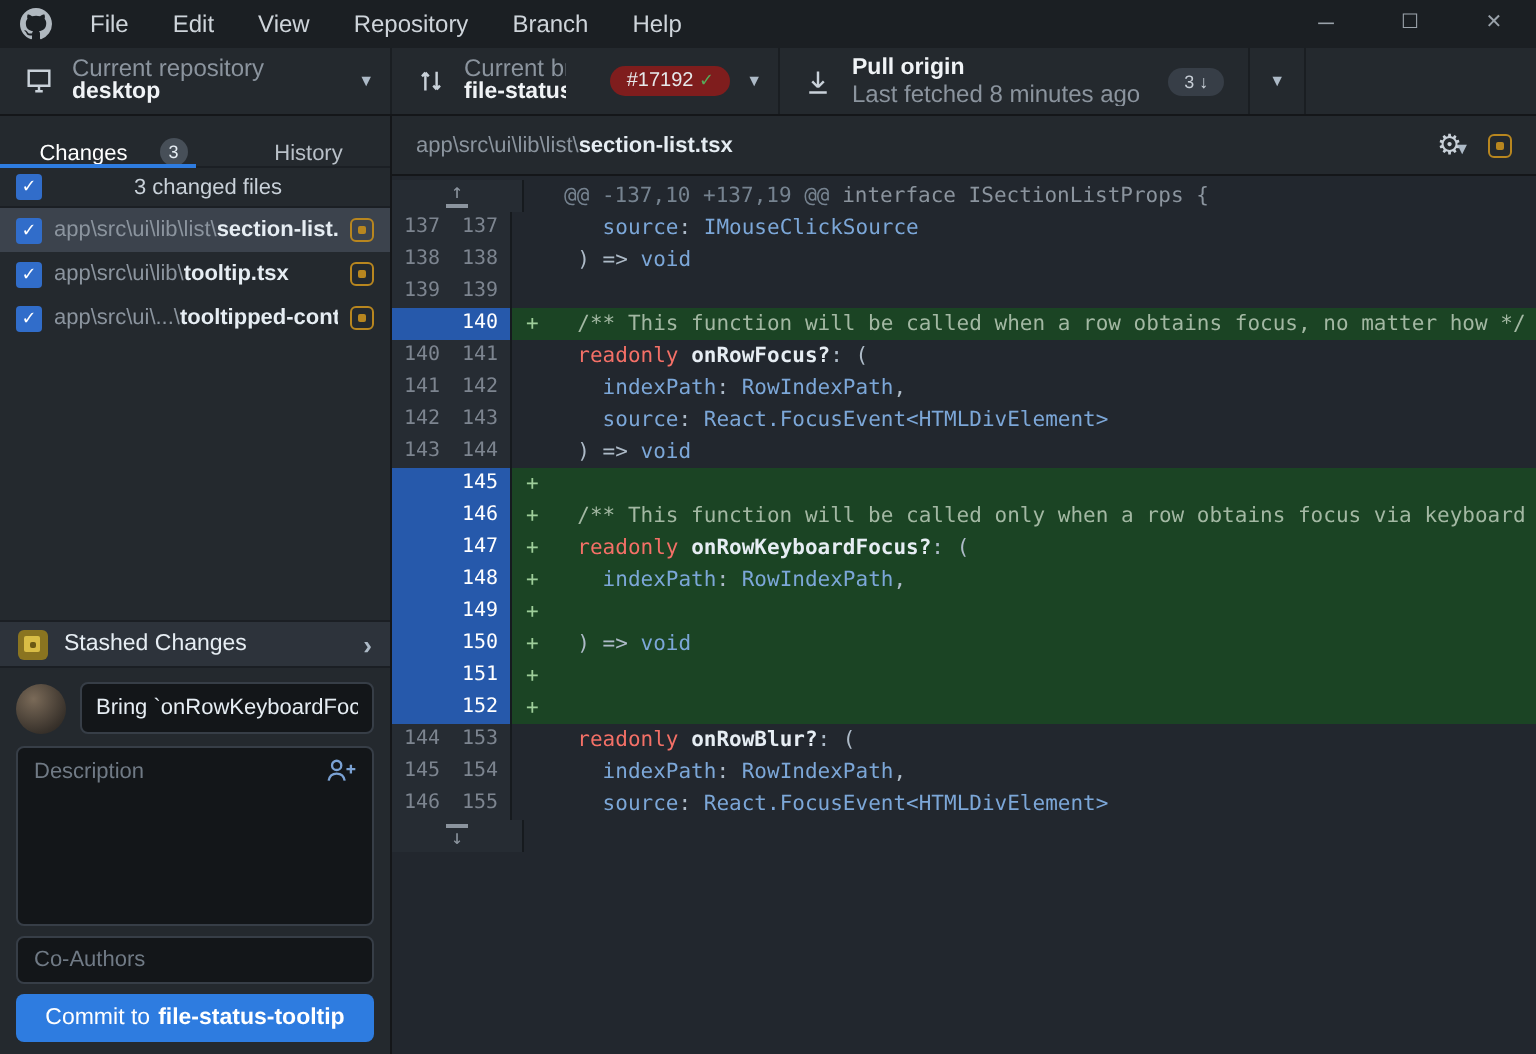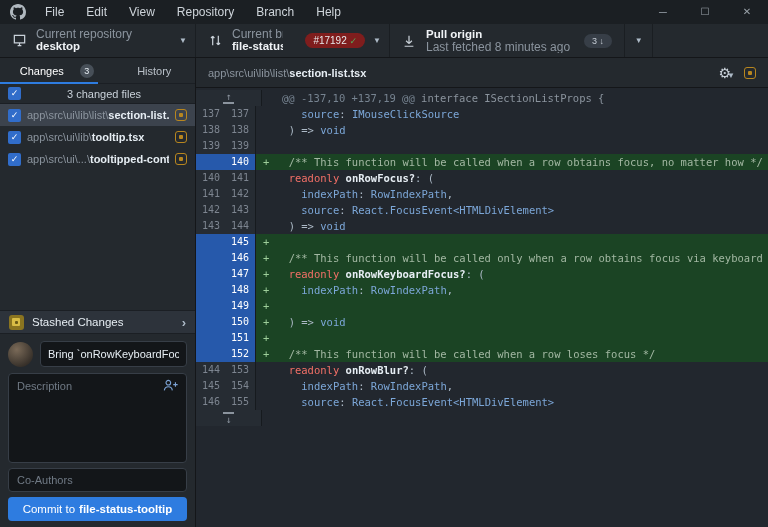--- a/index.html
+++ b/index.html
@@ -31,21 +31,21 @@
   .tb-pull-caret { display:flex; align-items:center; justify-content:center; width:28px; align-self:stretch; border-left:1px solid #1a1e22; margin-left:12px; }
   .tb-pull-caret .caret { margin:0; padding:0; }
 
   
   .main { flex:1; display:flex; overflow:hidden; }
   .sidebar { width:196px; border-right:1px solid #141619; display:flex; flex-direction:column; background:#24292e; flex-shrink:0; }
   .diff-panel { flex:1; display:flex; flex-direction:column; overflow:hidden; }
 
   
   .tab-bar { height:26px; display:flex; border-bottom:1px solid #1b1f24; flex-shrink:0; }
-  .tab { flex:1; display:flex; align-items:center; justify-content:center; gap:16px; font-size:11px; color:#b9c0c8; position:relative; cursor:default;padding-left:16px; }
+  .tab { flex:1; display:flex; align-items:flex-end; justify-content:center; gap:16px; font-size:11px; color:#b9c0c8; position:relative; cursor:default;padding-left:16px; }
   .tab.active { color:#ffffff; }
   .tab.active::after { content:""; position:absolute; left:0; right:0; bottom:-1px; height:2px; background:#2e7ce0; }
   .tab-badge { background:#474f58; color:#e6edf3; border-radius:50%; width:14px; height:14px; line-height:14px; text-align:center; font-size:9px; }
 
   
   .files-header { height:20px; display:flex; align-items:center; padding:0 8px; border-bottom:1px solid #1b1f24; flex-shrink:0; }
   .files-header-label { flex:1; text-align:center; font-size:11px; color:#c9d1d9; }
   .checkbox { width:13px; height:13px; background:#316dca; border-radius:2px; color:#fff; font-size:9px; line-height:13px; text-align:center; flex-shrink:0; }
   .file-row { height:22px; display:flex; align-items:center; gap:6px; padding:0 8px; font-size:11px; cursor:default; }
   .file-row.selected { background:#3c434d; }
@@ -332,21 +332,21 @@
             <div class="dcontent"><span class="marker">+</span><span><span class="sg-pln">  ) =&gt; </span><span class="sg-blue">void</span></span></div>
           </div>
           <div class="diff-row added">
             <div class="gutter old"></div>
             <div class="gutter new">151</div>
             <div class="dcontent"><span class="marker">+</span><span></span></div>
           </div>
           <div class="diff-row added">
             <div class="gutter old"></div>
             <div class="gutter new">152</div>
-            <div class="dcontent"><span class="marker">+</span><span><span class="sg-pln">  </span><span class="sg-cm">/** This function will be called when a row loses focus */</span></span></div>
+            <div class="dcontent"><span class="marker">+</span><span><span class="sg-pln">  </span></span></div>
           </div>
           <div class="diff-row context">
             <div class="gutter old">144</div>
             <div class="gutter new">153</div>
             <div class="dcontent"><span class="marker"></span><span><span class="sg-pln">  </span><span class="sg-kw">readonly </span><span class="sg-fn">onRowBlur?</span><span class="sg-pln">: (</span></span></div>
           </div>
           <div class="diff-row context">
             <div class="gutter old">145</div>
             <div class="gutter new">154</div>
             <div class="dcontent"><span class="marker"></span><span><span class="sg-pln">    </span><span class="sg-blue">indexPath</span><span class="sg-pln">: </span><span class="sg-blue">RowIndexPath</span><span class="sg-pln">,</span></span></div>

